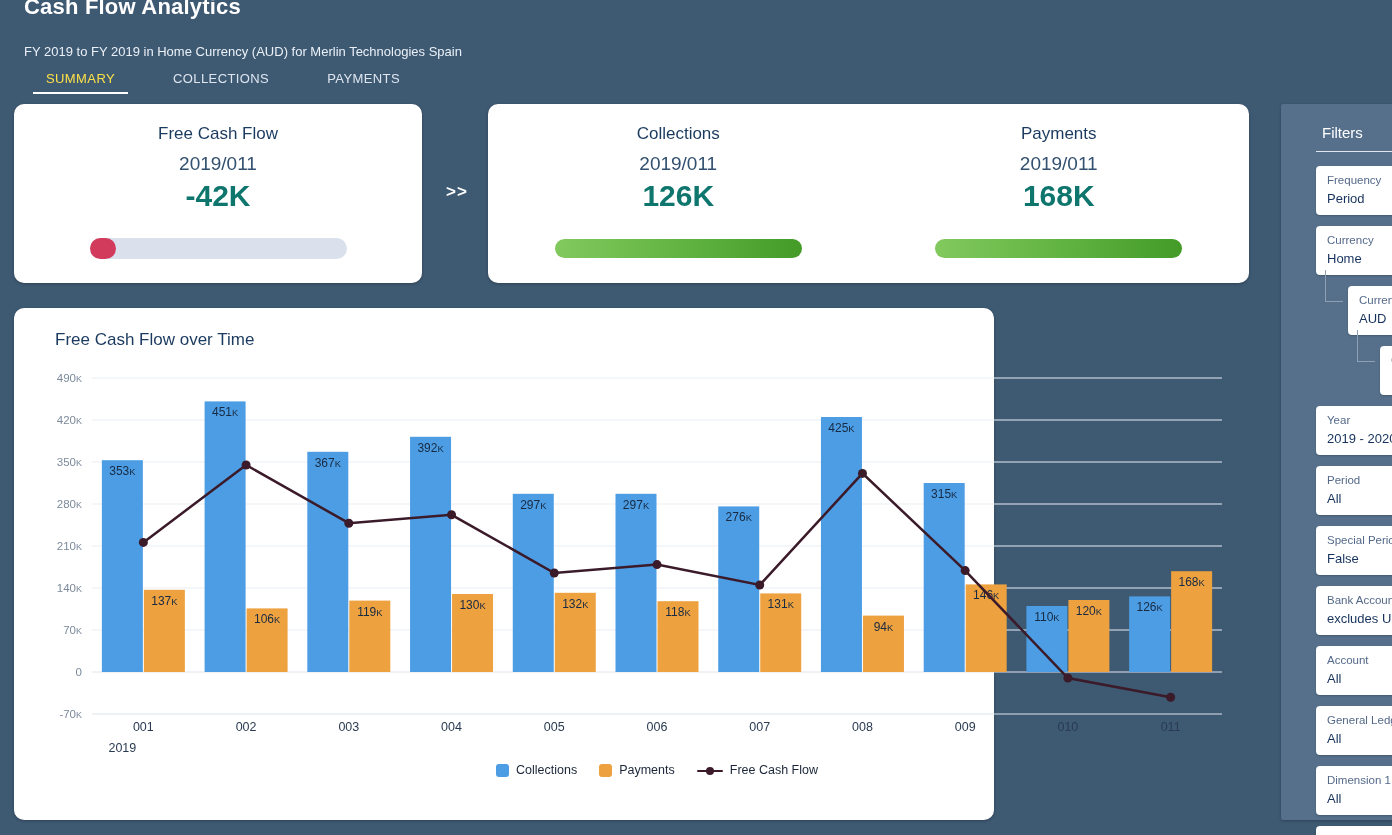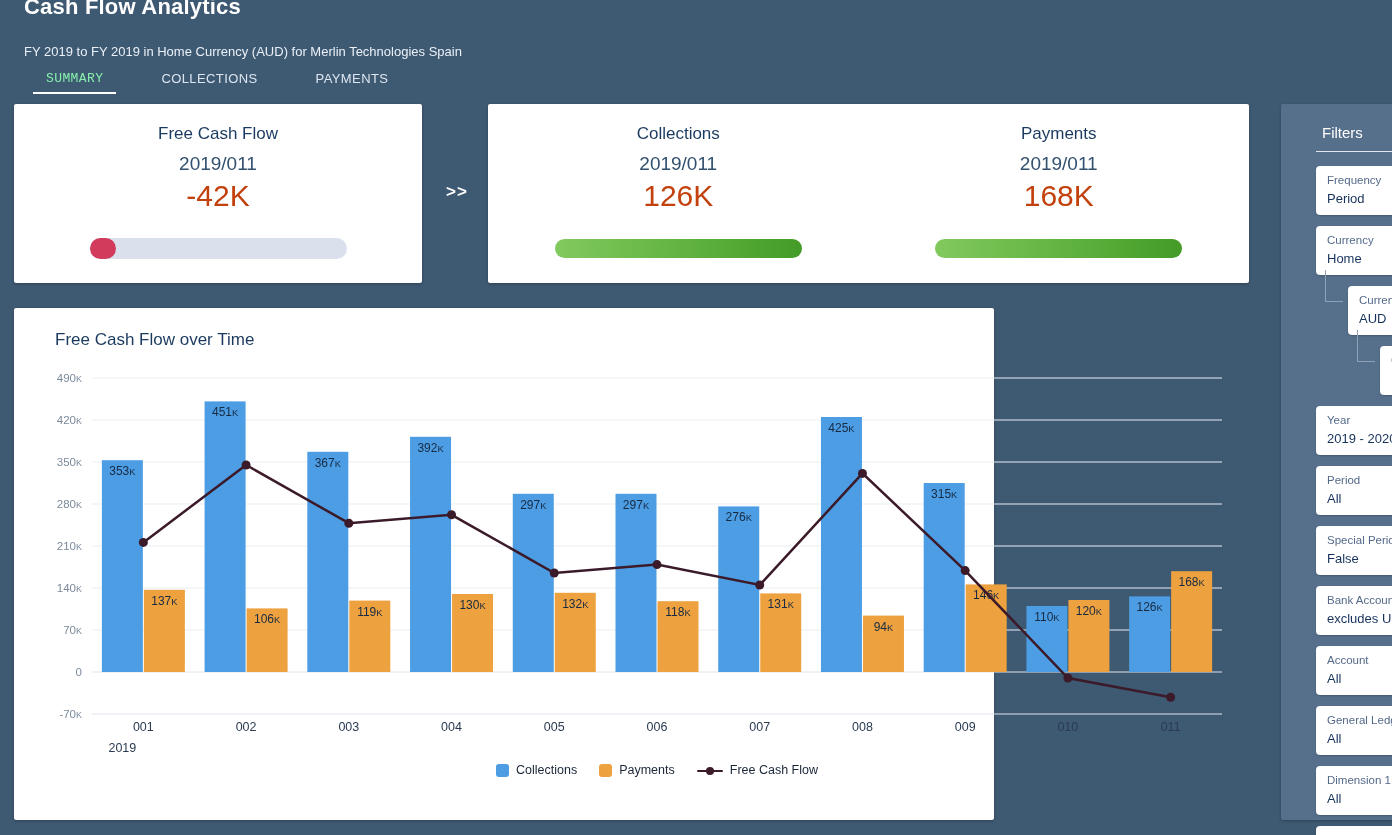--- a/index.html
+++ b/index.html
@@ -6,30 +6,30 @@
   body{
     width:1392px;height:835px;position:relative;overflow:hidden;
     background:#3E5972;
     font-family:"Liberation Sans", sans-serif;
   }
   
   .app-title{position:absolute;top:-6px;left:24px;font-size:22px;font-weight:700;color:#FFFFFF;letter-spacing:.2px;}
   .app-subtitle{position:absolute;top:24px;left:24px;font-size:13px;color:#EAF0F7;margin-top:20px;}
   .tabs{position:absolute;top:68px;left:33px;display:flex;gap:32px;}
   .tab{font-size:13px;letter-spacing:.4px;color:#DDE6F0;padding:3px 13px 6px 13px;border-bottom:2px solid transparent;cursor:pointer;}
-  .tab.active{color:#86efac;border-bottom-color:#FFFFFF;font-family:Liberation Mono, monospace;}
-  
-  .card{position:absolute;background:#FFFFFF;border-radius:2px;box-shadow:0 1px 3px rgba(0,0,0,.25);}
+  .tab.active{color:#fde047;border-bottom-color:#FFFFFF;}
+  
+  .card{position:absolute;background:#FFFFFF;border-radius:10px;box-shadow:0 1px 3px rgba(0,0,0,.25);}
   #kpi-card-fcf{left:14px;top:104px;width:408px;height:179px;}
   #kpi-card-colpay{left:488px;top:104px;width:761px;height:179px;}
   #chart-card{left:14px;top:308px;width:980px;height:512px;}
   .kpi-col{position:relative;height:100%;display:flex;flex-direction:column;align-items:center;}
   .kpi-title{margin-top:20px;font-size:17px;color:#1B3A5F;}
   .kpi-period{margin-top:9px;font-size:19px;color:#32506F;}
-  .kpi-value{margin-top:4px;font-size:30px;font-weight:400;color:#c2410c;}
+  .kpi-value{margin-top:4px;font-size:30px;font-weight:700;color:#0f766e;}
   .progress-track{position:absolute;top:134px;width:257px;height:21px;border-radius:10.5px;background:#DAE1ED;}
   .progress-red{position:absolute;left:0;top:0;width:26px;height:21px;border-radius:10.5px;background:#D23B5B;}
   .green-bar{position:absolute;top:135px;width:247px;height:19px;border-radius:9.5px;
     background:linear-gradient(90deg,#82C95E 0%,#5FB23F 55%,#449B27 100%);}
   .arrow-gly{position:absolute;left:432px;top:182px;width:50px;text-align:center;
     color:#FFFFFF;font-size:17px;font-weight:700;letter-spacing:1px;}
   .twins{display:flex;height:100%;}
   .twins > div{flex:1;}
   
   .chart-title{position:absolute;top:22px;left:41px;font-size:17px;color:#1B3A5F;}

